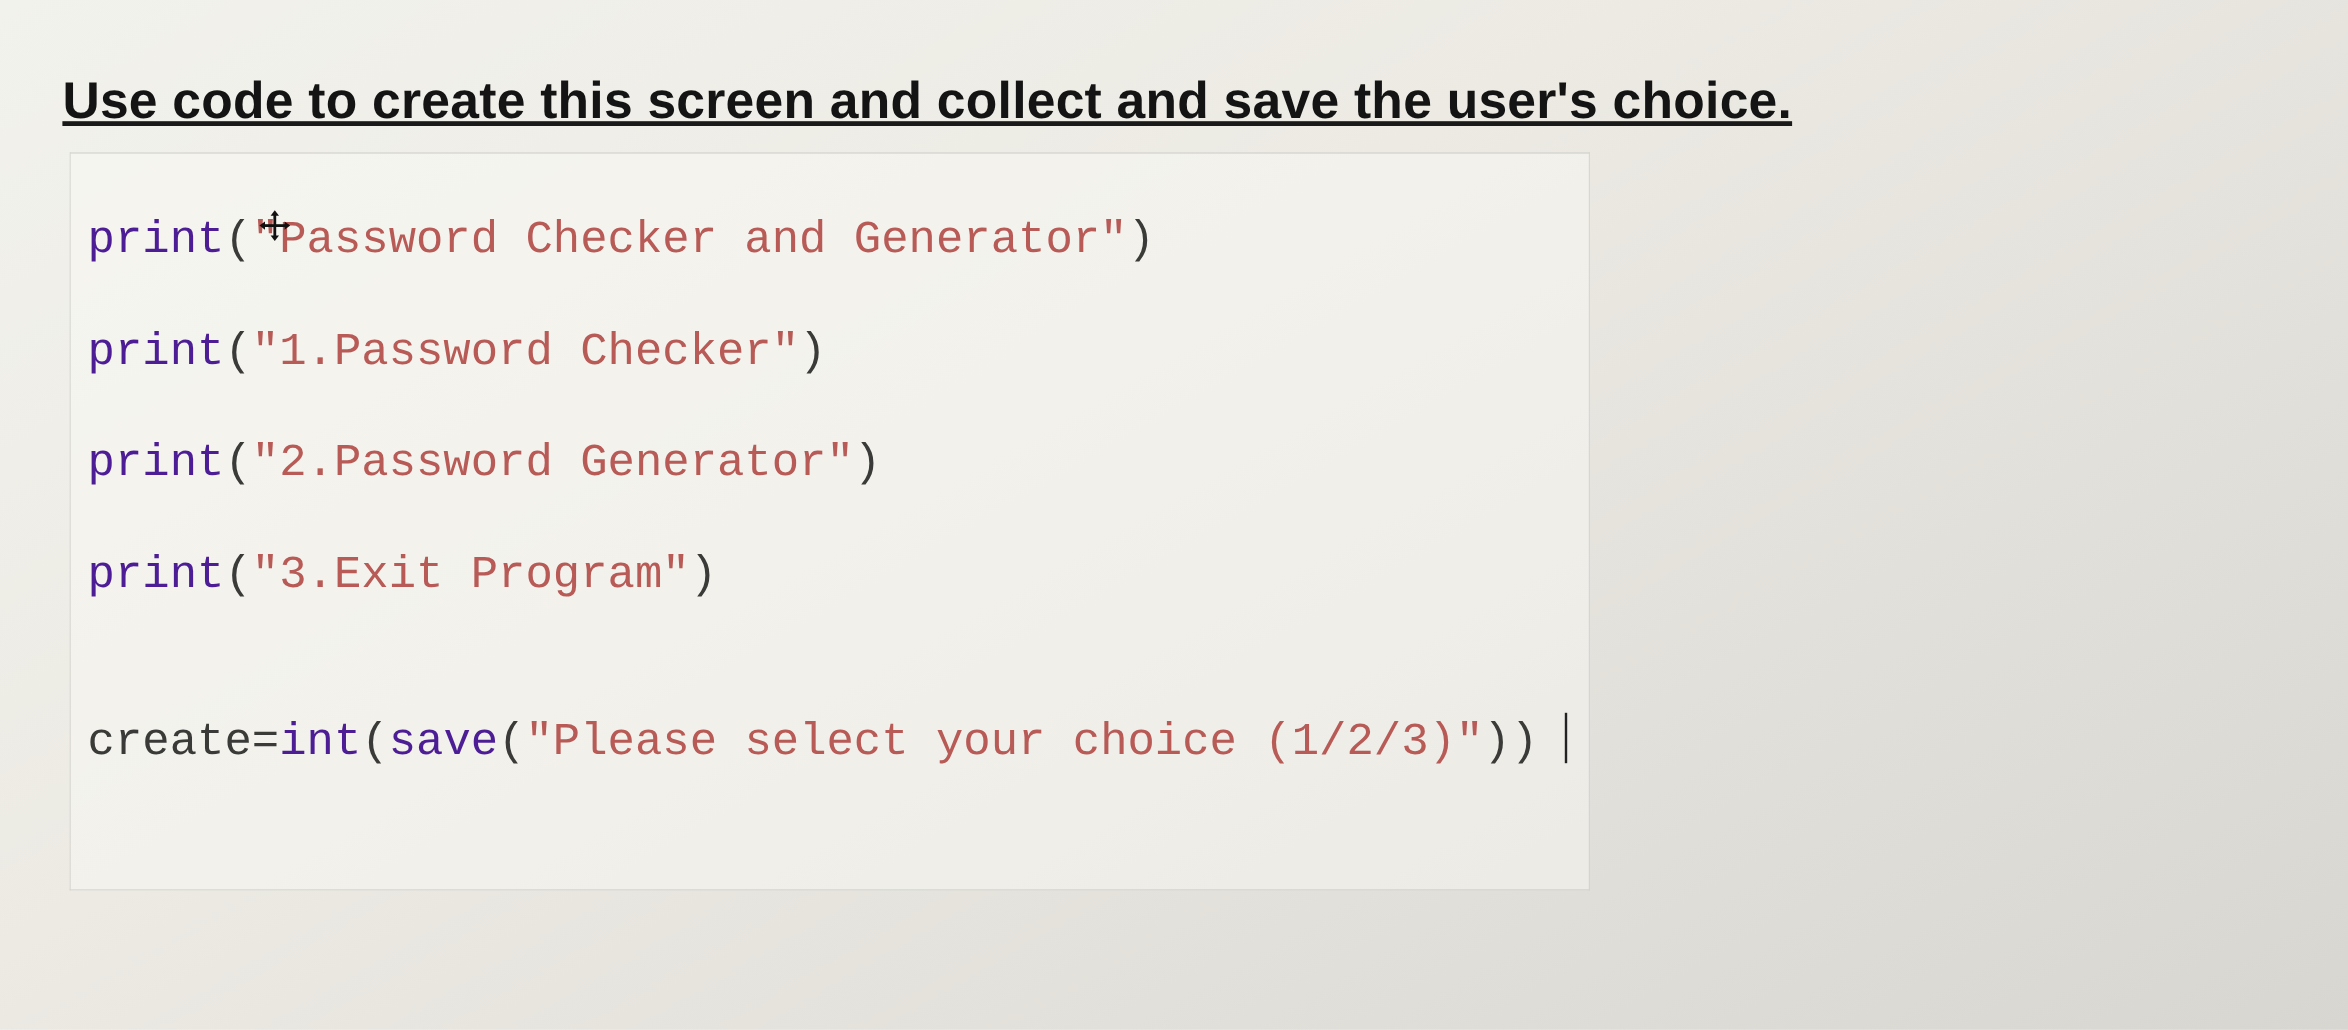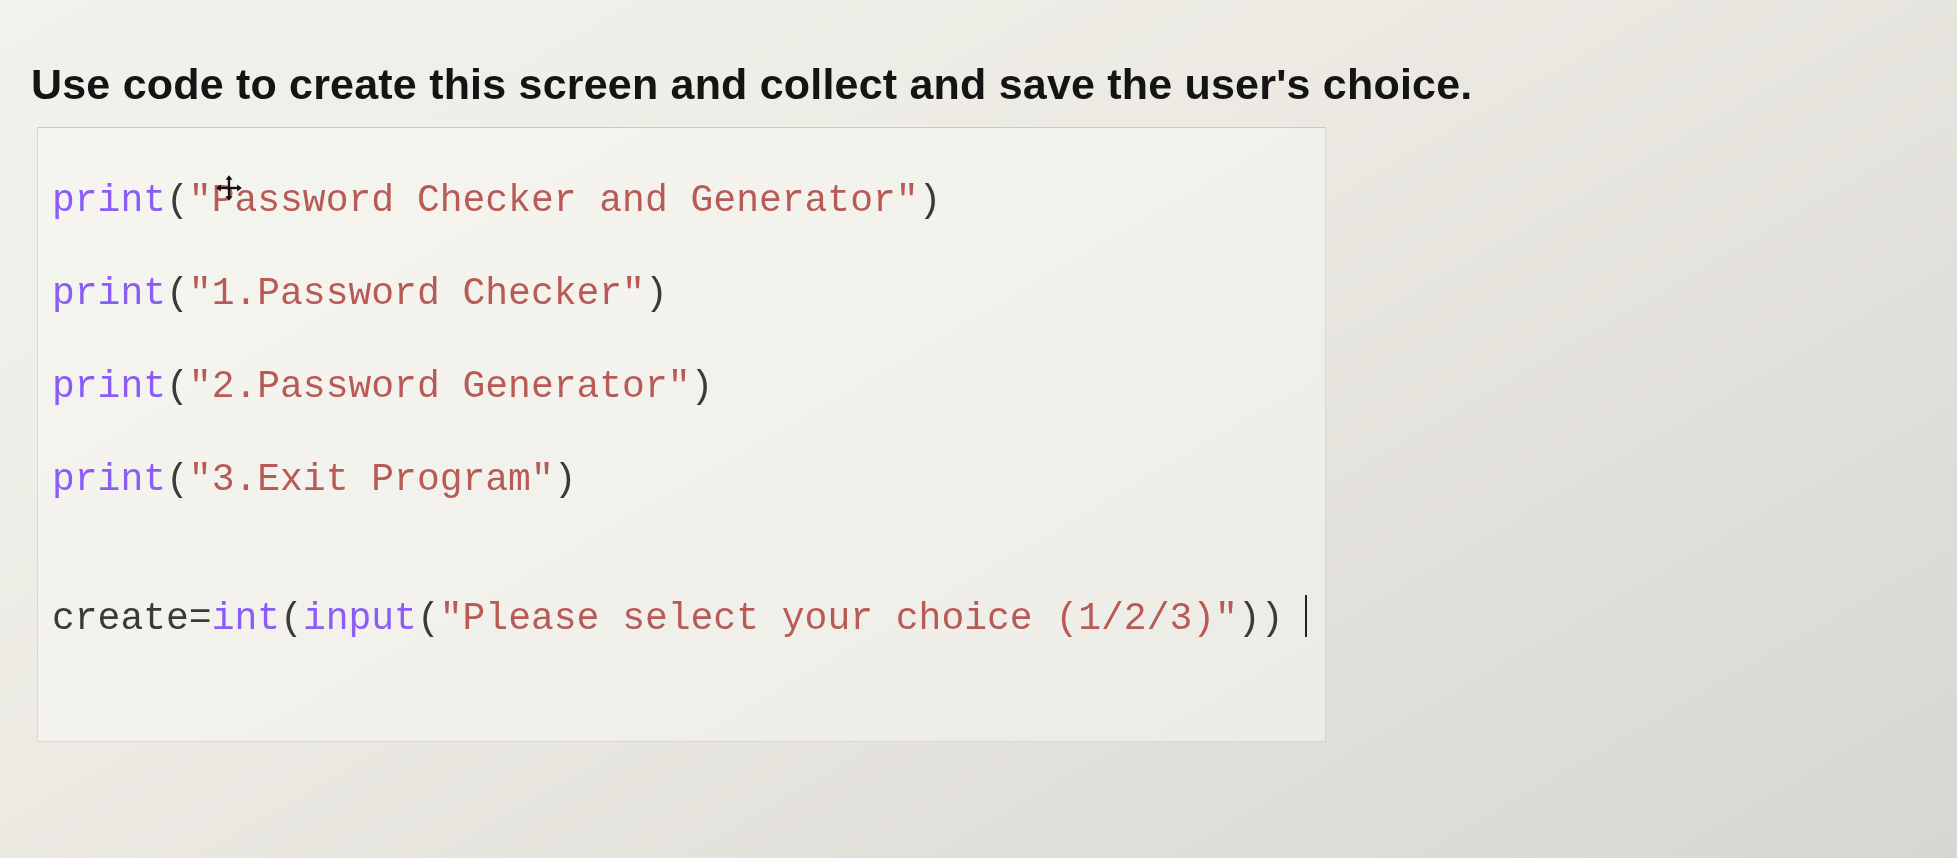--- a/index.html
+++ b/index.html
@@ -6,22 +6,23 @@
     margin: 0;
     padding: 0;
     width: 1957px;
     height: 858px;
     background: linear-gradient(150deg, #f2f2ed 0%, #eceae3 40%, #e2e0da 70%, #d8d6d0 100%);
     font-family: Arial, Helvetica, sans-serif;
     color: #1a1a1a;
     overflow: hidden;
   }
   .page {
-    padding: 60px 40px 30px 31px;
+    padding: 60px 40px 30px 52px;
     position: relative;
+    text-decoration: underline;
   }
   .instruction {
     font-size: 43px;
     font-weight: bold;
     color: #141414;
     margin: 0 0 18px 0;
     letter-spacing: 0.2px;
   }
   .code-block {
     display: inline-block;
@@ -35,21 +36,21 @@
     line-height: 1.22;
     color: #3a3a38;
     white-space: pre;
   }
   .code-line {
     display: block;
   }
   .cl-spacer {
     height: 34px;
   }
-  .fn   { color: #8b5cf6; }   
+  .fn   { color: #4c1d95; }   
   .str  { color: #b85a56; }   
   .paren{ color: #3a3a38; }
   .assign{ color: #3a3a38; }
 
   
   .move-cursor {
     position: absolute;
     top: 174px;
     left: 215px;
     width: 28px;
@@ -76,21 +77,21 @@
 <div class="page">
 
   <p class="instruction">Use code to create this screen and collect and save the user's choice.</p>
 
   <div class="code-block">
 <span class="code-line"><span class="fn">print</span><span class="paren">(</span><span class="str">"Password Checker and Generator"</span><span class="paren">)</span></span>
 <span class="code-line"><span class="fn">print</span><span class="paren">(</span><span class="str">"1.Password Checker"</span><span class="paren">)</span></span>
 <span class="code-line"><span class="fn">print</span><span class="paren">(</span><span class="str">"2.Password Generator"</span><span class="paren">)</span></span>
 <span class="code-line"><span class="fn">print</span><span class="paren">(</span><span class="str">"3.Exit Program"</span><span class="paren">)</span></span>
 <span class="cl-spacer"></span>
-<span class="code-line"><span class="assign">create</span><span class="assign">=</span><span class="fn">int</span><span class="paren">(</span><span class="fn">input</span><span class="paren">(</span><span class="str">"Please select your choice (1/2/3)"</span><span class="paren">)</span><span class="paren">)</span><span class="caret"></span></span>
+<span class="code-line"><span class="assign">create</span><span class="assign">=</span><span class="fn">int</span><span class="paren">(</span><span class="fn">save</span><span class="paren">(</span><span class="str">"Please select your choice (1/2/3)"</span><span class="paren">)</span><span class="paren">)</span><span class="caret"></span></span>
   </div>
 
   
 
   
 
   
   <div class="move-cursor">
     <svg viewBox="0 0 24 24" width="28" height="28">
       <g fill="#111">

